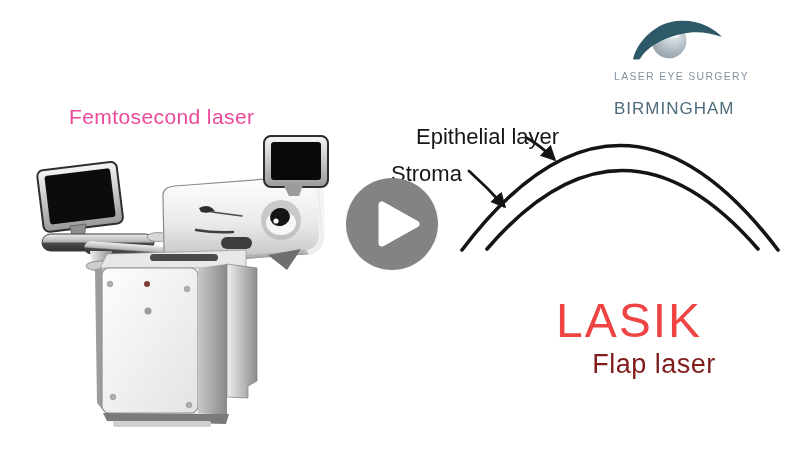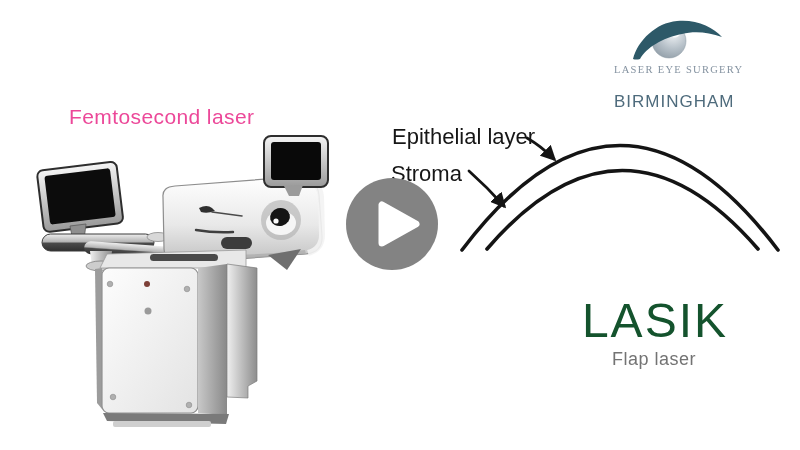--- a/index.html
+++ b/index.html
@@ -6,35 +6,35 @@
   .frame{
     position:relative;width:800px;height:450px;background:#ffffff;
     overflow:hidden;font-family:"Liberation Sans",sans-serif;
   }
   .abs{position:absolute;}
   
   .machine-caption{
     left:69px;top:105px;font-size:21px;letter-spacing:.4px;color:#ec4899;z-index:2;
   }
   .cornea-label{font-size:22px;color:#161616;z-index:2;}
-  .label-epithelial{left:392px;top:124px;}
+  .label-epithelial{left:416px;top:124px;}
   .label-stroma{left:391px;top:161px;}
   
   .headline-title{
-    left:556px;top:293px;width:172px;text-align:right;
-    font-size:48px;font-weight:300;color:#14532d;letter-spacing:2px;z-index:2;
+    left:556px;top:293px;width:172px;text-align:left;
+    font-size:48px;font-weight:300;color:#ef4444;letter-spacing:2px;z-index:2;
   }
   .headline-subtitle{
     left:574px;top:349px;width:160px;text-align:center;
-    font-size:18px;font-weight:300;color:#737373;letter-spacing:.5px;z-index:2;
+    font-size:27px;font-weight:300;color:#7f1d1d;letter-spacing:.5px;z-index:2;
   }
   
   .brand{left:614px;top:10px;width:116px;z-index:2;text-align:center;}
   .brand-eye{display:block;margin:0 auto;}
-  .brand-tagline{font-size:10.5px;letter-spacing:1.3px;color:#8492 9e;color:#8492a0;margin-top:2px;white-space:nowrap;font-family:Liberation Serif, serif;}
+  .brand-tagline{font-size:10.5px;letter-spacing:1.3px;color:#8492 9e;color:#8492a0;margin-top:8px;white-space:nowrap;}
   .brand-name{font-size:17px;letter-spacing:1px;color:#4e6b7c;margin-top:17px;white-space:nowrap;}
   
   .machine-svg{left:0;top:0;z-index:1;}
   .cornea-svg{left:0;top:0;z-index:1;}
   
   .play-button{
     left:346px;top:178px;width:92px;height:92px;border-radius:50%;
     background:#838383;border:none;padding:0;cursor:pointer;z-index:5;
     display:flex;align-items:center;justify-content:center;
   }

